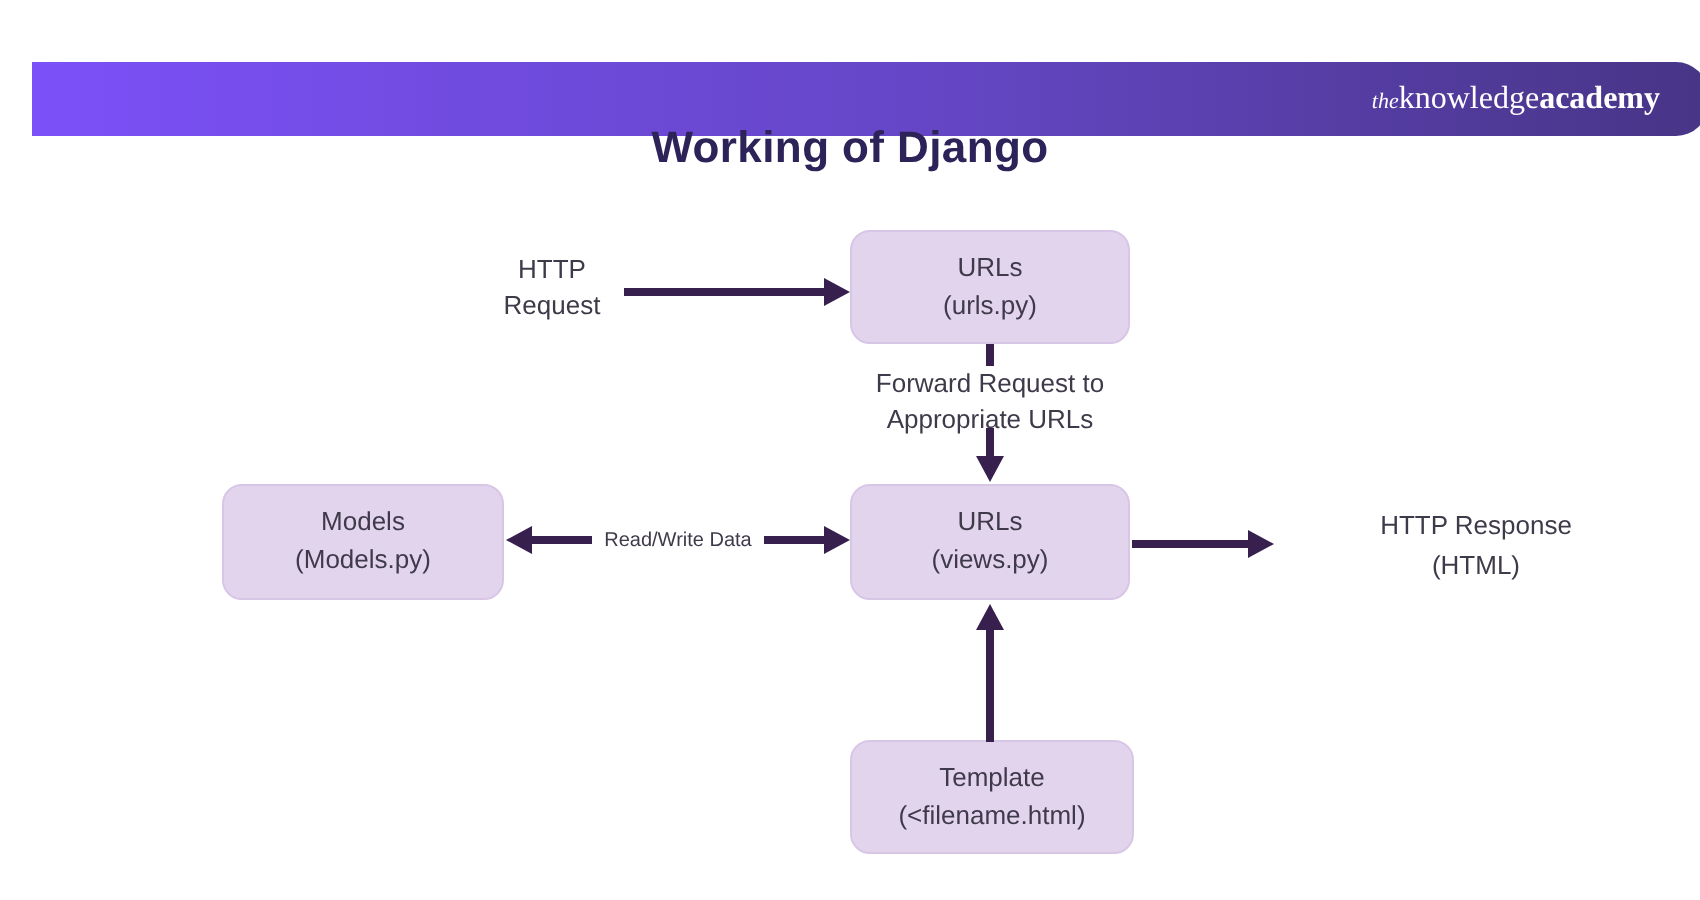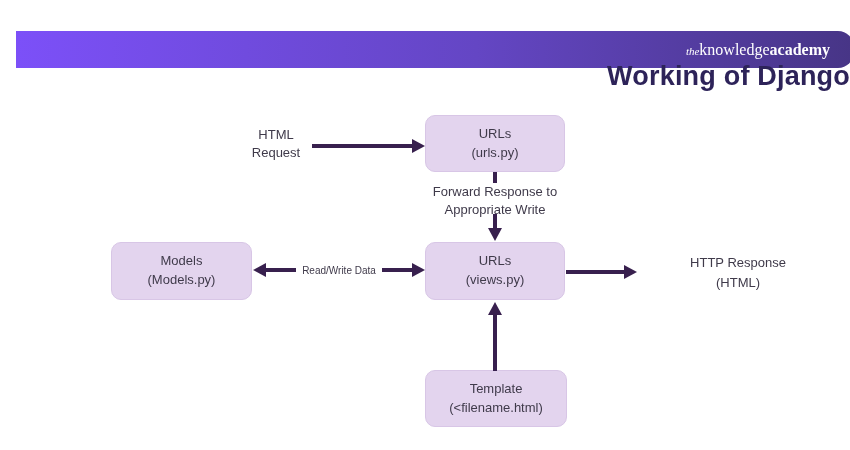--- a/index.html
+++ b/index.html
@@ -23,22 +23,22 @@
     padding-right:24px;
     margin-top:21px;
   }
   .logo{color:#ffffff;font-family:"Liberation Serif","DejaVu Serif",serif;font-size:16px;white-space:nowrap;}
   .logo .the{font-style:italic;font-size:11px;}
   .logo .knowledge{font-weight:400;}
   .logo .academy{font-weight:700;}
 
   
   .page-title{
-    position:absolute;left:0;top:61px;width:850px;text-align:right;
-    font-size:27px;font-weight:700;color:var(--title);letter-spacing:.2px;
+    position:absolute;left:0;top:61px;width:850px;text-align:center;
+    font-size:22px;font-weight:700;color:var(--title);letter-spacing:.2px;
   }
 
   
   .node{
     position:absolute;background:var(--box-fill);border:1px solid var(--box-border);
     border-radius:10px;display:flex;flex-direction:column;align-items:center;justify-content:center;
     color:var(--label);font-size:13px;line-height:1.45;text-align:center;
   }
   .node-urls{left:425px;top:115px;width:140px;height:57px;}
   .node-view{left:425px;top:242px;width:140px;height:58px;}
@@ -98,27 +98,27 @@
     <span>Template</span>
     <span>(&lt;filename.html)</span>
   </div>
 
   <div class="node node-models">
     <span>Models</span>
     <span>(Models.py)</span>
   </div>
 
   <div class="flow-label label-http-request">
-    <span>HTML</span>
+    <span>HTTP</span>
     <span>Request</span>
   </div>
 
   <div class="flow-label label-forward">
-    <span>Forward Response to</span>
-    <span>Appropriate Write</span>
+    <span>Forward Request to</span>
+    <span>Appropriate URLs</span>
   </div>
 
   <div class="flow-label label-http-response">
     <span>HTTP Response</span>
     <span>(HTML)</span>
   </div>
 
   <div class="h-line" style="left:312px;top:144px;width:102px;"></div>
   <div class="head head-right" style="left:412px;top:139px;"></div>
 

